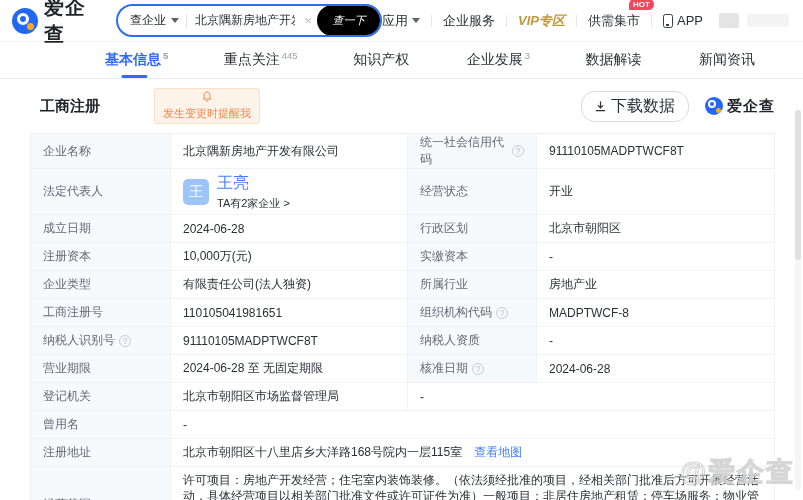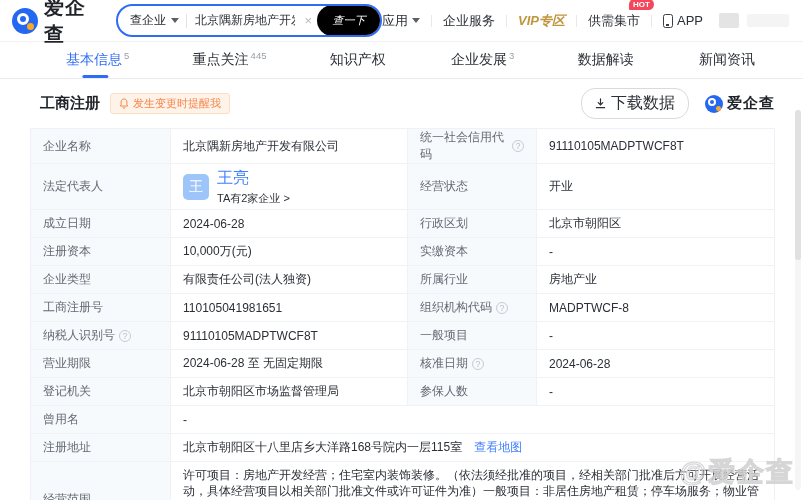--- a/index.html
+++ b/index.html
@@ -44,30 +44,30 @@
   .app-icon:after { content:""; position:absolute; left:2px; bottom:1px; width:3px; height:1.4px; background:#3a3f46; }
   .censor-a { width:20px; height:15px; background:#e4e4e4; border-radius:2px; margin-left:16px; }
   .censor-b { width:42px; height:13px; background:#f4f4f4; border-radius:2px; margin-left:8px; }
 
   
   .tabbar { height:37px; border-bottom:1px solid #e9ebef; display:flex;
     justify-content:space-between; padding:0 46px 0 66px; }
   .tab { position:relative; display:flex; align-items:flex-start; padding-top:9px;
     font-size:14px; color:#2b2f36; cursor:pointer; }
   .tab .cnt { font-size:9.5px; color:#9aa0a8; margin:-1px 0 0 2px; }
-  .tab.active { color:#2f6cf6; font-weight:normal; }
+  .tab.active { color:#2f6cf6; font-weight:bold;margin-left:39px; }
   .tab.active .bar { position:absolute; left:50%; bottom:0; transform:translateX(-60%);
     width:26px; height:3px; border-radius:2px; background:#2f6cf6; }
 
   
-  .section-head { display:flex; align-items:center; padding:9px 28px 7px 40px; }
+  .section-head { display:flex; align-items:center; padding:9px 28px 7px 40px;gap:44px; }
   .section-title { font-size:15px; font-weight:bold; color:#1f2329; }
   .remind-chip { margin-left:10px; display:flex; align-items:center; gap:4px;
     background:#fdf3e9; border:1px solid #fbdfc4; color:#f8864b; font-size:11px;
-    padding:2px 8px; border-radius:3px; cursor:pointer; }
+    padding:2px 8px; border-radius:3px; cursor:pointer;flex-direction:column; }
   .head-right { margin-left:auto; display:flex; align-items:center; }
   .download-btn { display:flex; align-items:center; gap:5px; border:1px solid #d8dade;
     border-radius:14px; background:#fff; padding:4px 13px; font-size:16px; color:#2b2f36; cursor:pointer; }
   .mini { display:flex; align-items:center; gap:4px; margin-left:16px; }
 
   
   .table { margin:2px 28px 0 30px; border:1px solid #eef1f5; border-bottom:none; }
   .trow { display:flex; }
   .tcell { border-bottom:1px solid #f0f2f6; border-right:1px solid #f0f2f6;
     padding:0 12px; font-size:12px; display:flex; align-items:center; min-height:28px; }
@@ -307,21 +307,21 @@
 
   <div class="trow">
     <div class="tcell lbl">
         <span>纳税人识别号</span>
         <span class="info-i"></span>
       </div>
     <div class="tcell val1">
         <span>91110105MADPTWCF8T</span>
       </div>
     <div class="tcell lbl2">
-        <span>一般项目</span>
+        <span>纳税人资质</span>
       </div>
     <div class="tcell val2">
         <span>-</span>
       </div>
   </div>
 
   <div class="trow">
     <div class="tcell lbl">
         <span>营业期限</span>
       </div>
@@ -336,23 +336,20 @@
         <span>2024-06-28</span>
       </div>
   </div>
 
   <div class="trow">
     <div class="tcell lbl">
         <span>登记机关</span>
       </div>
     <div class="tcell val1">
         <span>北京市朝阳区市场监督管理局</span>
-      </div>
-    <div class="tcell lbl2">
-        <span>参保人数</span>
       </div>
     <div class="tcell val2">
         <span>-</span>
       </div>
   </div>
 
   <div class="trow">
     <div class="tcell lbl">
         <span>曾用名</span>
       </div>

